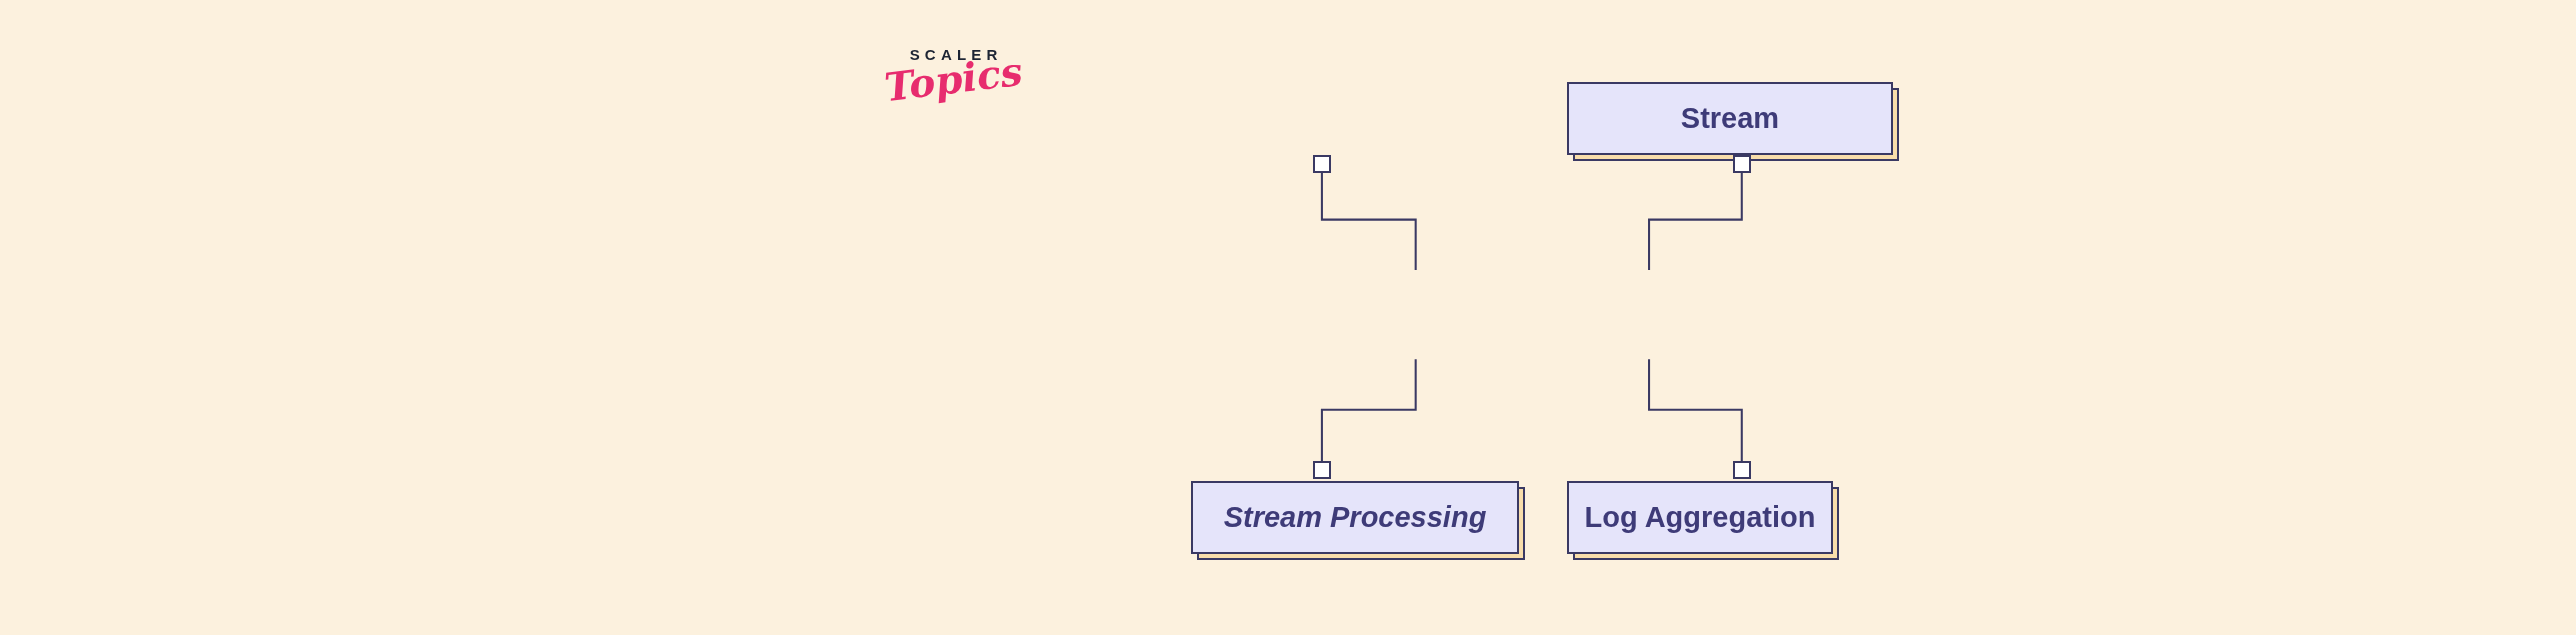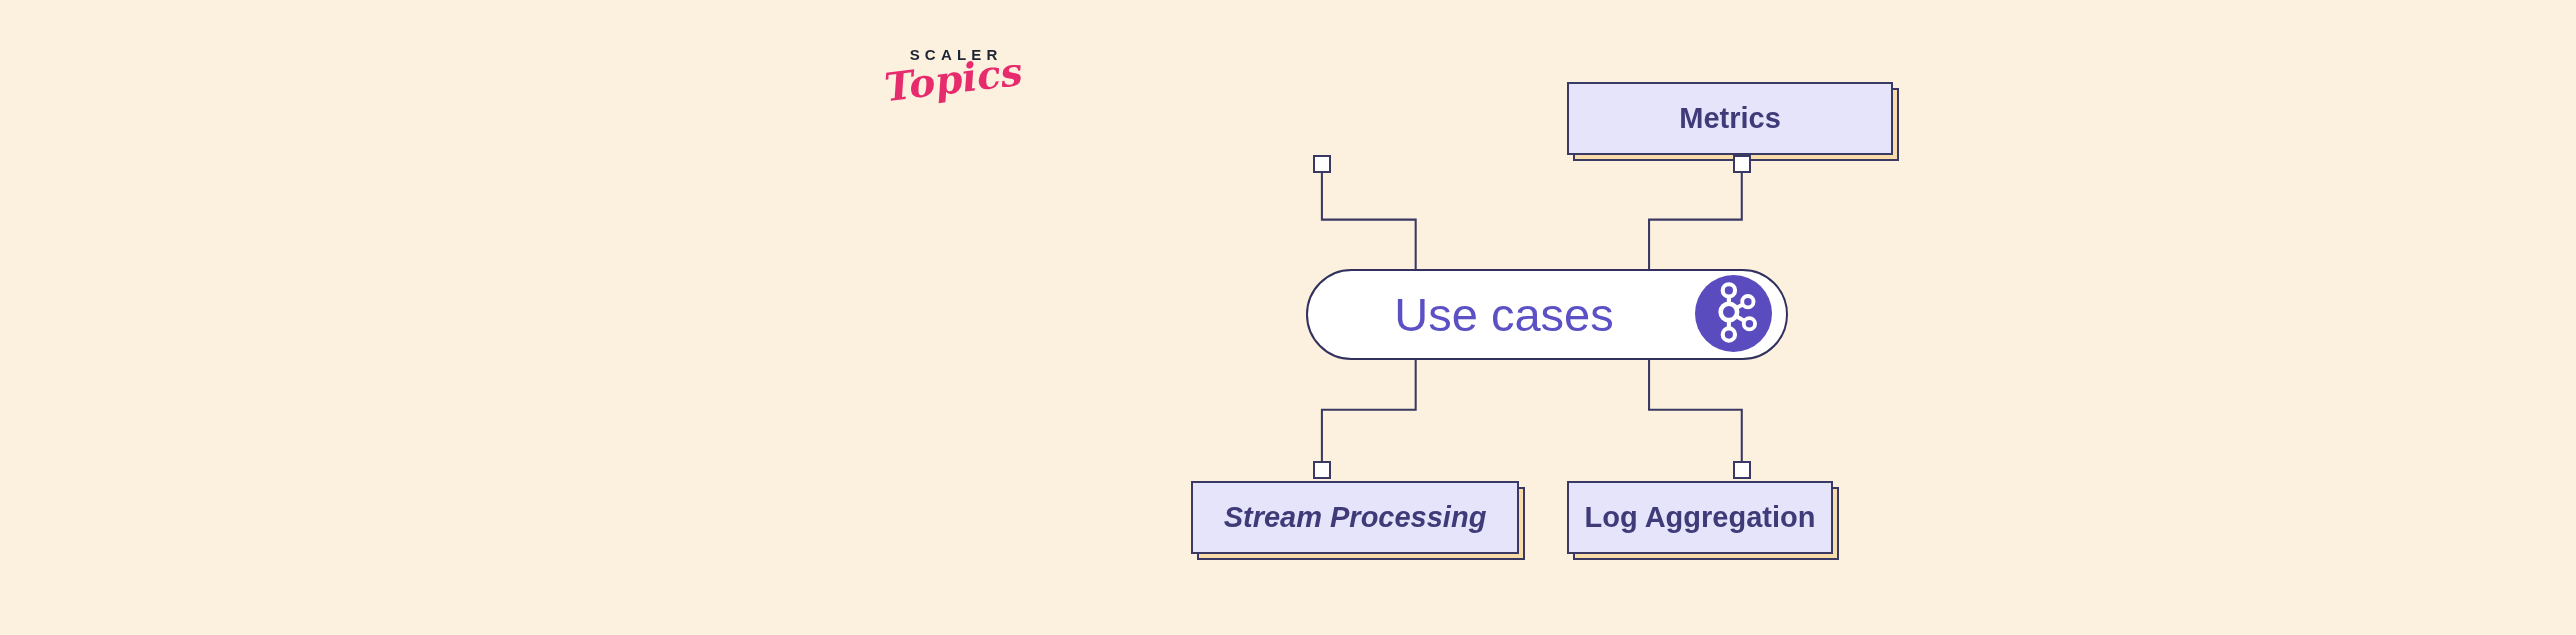--- a/index.html
+++ b/index.html
@@ -158,21 +158,21 @@
     <polyline points="2566,333 2566,426 2748,426 2748,524" fill="none" stroke="#3a3963" stroke-width="4"></polyline>
     <polyline points="3381,333 3381,426 3201,426 3201,524" fill="none" stroke="#3a3963" stroke-width="4"></polyline>
     <polyline points="2748,697 2748,795 2566,795 2566,896" fill="none" stroke="#3a3963" stroke-width="4"></polyline>
     <polyline points="3201,697 3201,795 3381,795 3381,896" fill="none" stroke="#3a3963" stroke-width="4"></polyline>
   </svg>
 
 
   <div class="node" id="node-metrics">
     <div class="node-shadow"></div>
     <div class="node-face">
-      <span class="node-label">Metrics</span>
+      <span class="node-label">Stream</span>
     </div>
   </div>
 
   <div class="node" id="node-stream-processing">
     <div class="node-shadow"></div>
     <div class="node-face">
       <span class="node-label">Stream Processing</span>
     </div>
   </div>
 
@@ -181,33 +181,15 @@
     <div class="node-face">
       <span class="node-label">Log Aggregation</span>
     </div>
   </div>
 
   <div class="port" id="port-top-left"></div>
   <div class="port" id="port-top-right"></div>
   <div class="port" id="port-bottom-left"></div>
   <div class="port" id="port-bottom-right"></div>
 
-  <div class="pill">
-    <div class="pill-label">Use cases</div>
-    <div class="badge">
-      <svg width="77" height="77" viewBox="0 0 150 150">
-
-        <line x1="66" y1="72" x2="66" y2="30" stroke="#ffffff" stroke-width="8"></line>
-        <line x1="66" y1="72" x2="66" y2="116" stroke="#ffffff" stroke-width="8"></line>
-        <line x1="66" y1="72" x2="103" y2="52" stroke="#ffffff" stroke-width="8"></line>
-        <line x1="66" y1="72" x2="106" y2="95" stroke="#ffffff" stroke-width="8"></line>
-
-        <circle cx="66" cy="30" r="12" fill="#5a4bbe" stroke="#ffffff" stroke-width="8"></circle>
-        <circle cx="66" cy="116" r="12" fill="#5a4bbe" stroke="#ffffff" stroke-width="8"></circle>
-        <circle cx="103" cy="52" r="11" fill="#5a4bbe" stroke="#ffffff" stroke-width="7.5"></circle>
-        <circle cx="106" cy="95" r="11" fill="#5a4bbe" stroke="#ffffff" stroke-width="7.5"></circle>
-        <circle cx="66" cy="72" r="16" fill="#5a4bbe" stroke="#ffffff" stroke-width="9"></circle>
-      </svg>
-    </div>
-  </div>
 
 </div>
 
 
 </body></html>

